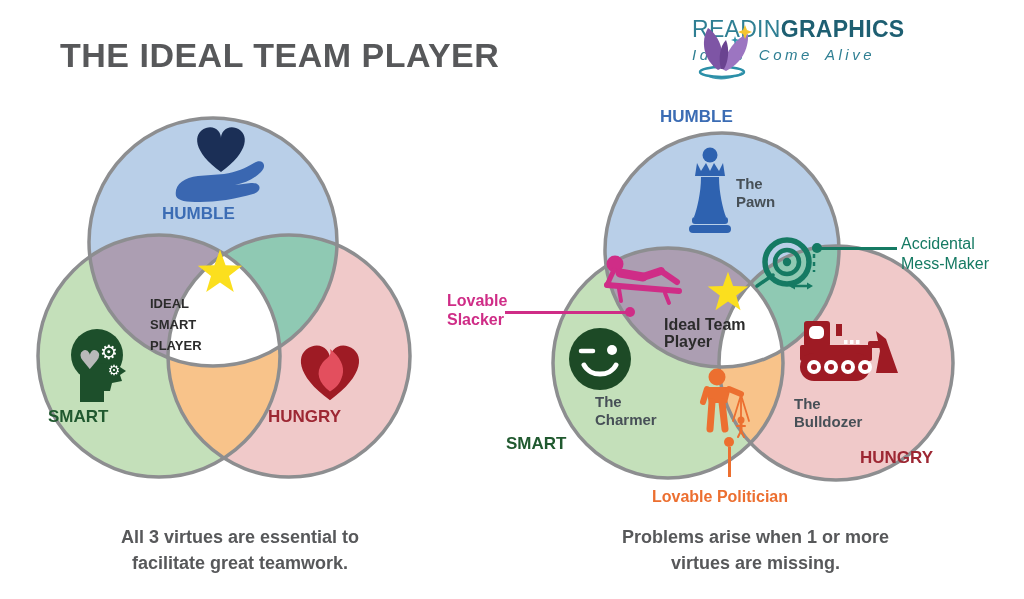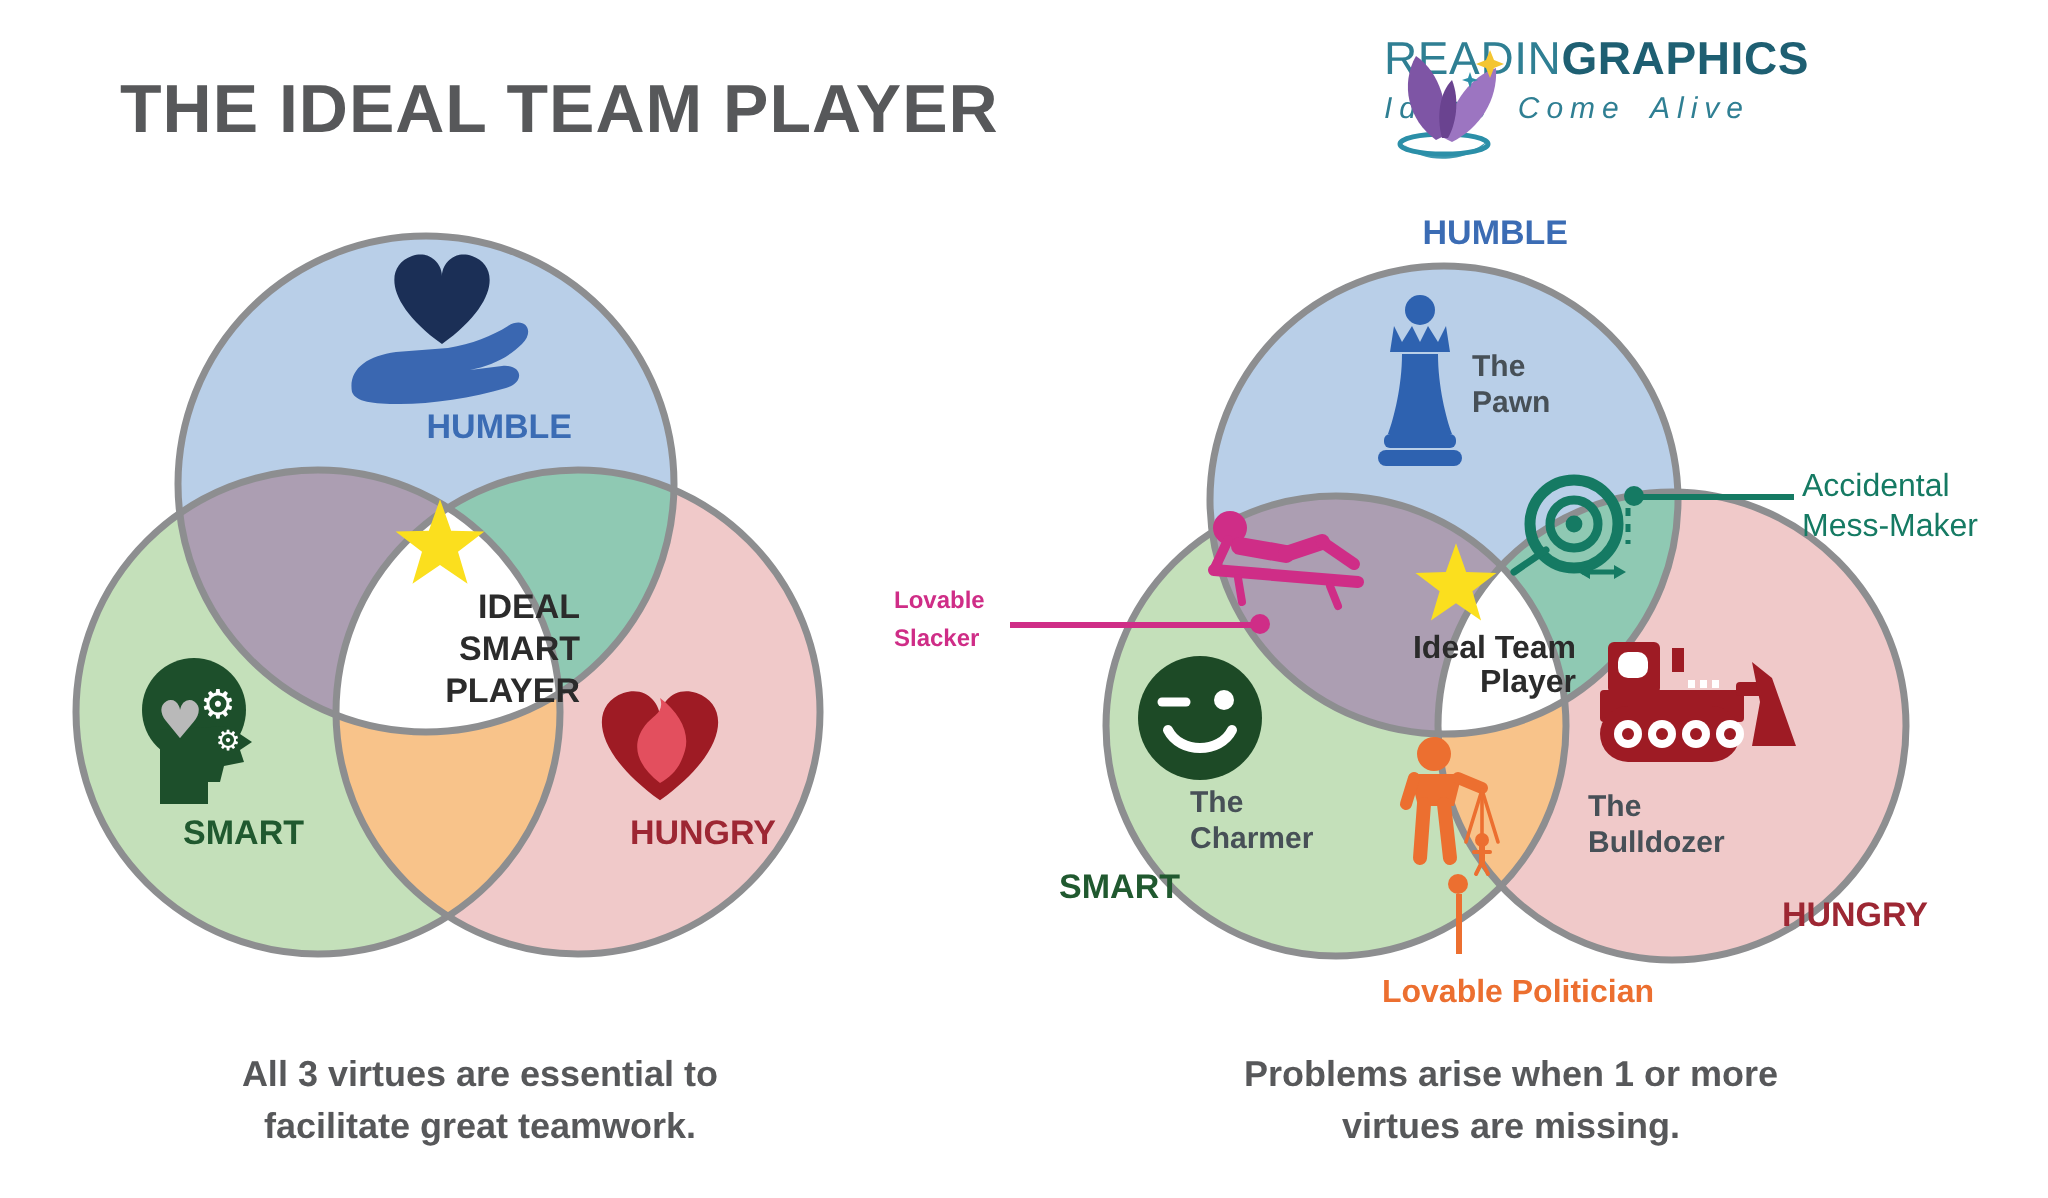--- a/index.html
+++ b/index.html
@@ -1,21 +1,21 @@
 <!DOCTYPE html>
 <html style="--title-gray: #57585A; --caption-gray: #57585A; --brand-teal: #2F7F93; --brand-teal-dark: #1E5F72; --logo-purple: #7E55A5; --logo-purple-light: #9C75C1; --swoosh-teal: #2B8FA8; --star-yellow: #FBDF1E; --humble-fill: #B9CFE8; --smart-fill: #C4E0BA; --hungry-fill: #F0C9C9; --humble-smart-fill: #AC9EB2; --humble-hungry-fill: #8FC9B3; --smart-hungry-fill: #F8C38A; --circle-stroke: #8D8E90; --humble-text: #3B6CB4; --smart-text: #20592F; --hungry-text: #9D2733; --heart-navy: #1B2F56; --hand-blue: #3A67B1; --smart-icon: #1D4F2B; --hungry-icon: #9E1B24; --flame-pink: #E34F5E; --center-text: #2B2B2B; --pawn-blue: #2E62B0; --archetype-text: #475057; --mess-maker-teal: #157A63; --slacker-pink: #CF2D87; --charmer-green: #1D4A26; --politician-orange: #EC6F30; --bulldozer-red: #9E1B24; --heart-gray: #B9B9B9;"><head>
 <meta charset="utf-8">
 <style>
   html,body{margin:0;padding:0;background:#e9e9e9;}
   .canvas{
     position:relative;width:1024px;height:599px;background:#ffffff;
     font-family:"Liberation Sans",sans-serif;overflow:hidden;margin:0 auto;
   }
   .abs{position:absolute;}
-  .lbl{position:absolute;font-weight:700;text-align:right;line-height:1.15;}
+  .lbl{position:absolute;font-weight:700;text-align:left;line-height:1.15;}
   .lbl-left{position:absolute;font-weight:700;text-align:left;}
   .title{
     position:absolute;left:32px;top:36px;font-size:34px;font-weight:700;
     letter-spacing:.5px;color:var(--title-gray);margin-left:28px;
   }
   .logo{position:absolute;left:688px;top:16px;display:flex;align-items:flex-start;}
   .logo-text{margin-left:4px;}
   .brand{font-size:23px;letter-spacing:.3px;white-space:nowrap;}
   .brand .reg{color:var(--brand-teal);font-weight:400;}
   .brand .bold{color:var(--brand-teal-dark);font-weight:700;}
@@ -99,21 +99,21 @@
       <text x="14" y="8" font-size="14" text-anchor="middle" font-family="DejaVu Sans" fill="#ffffff">⚙</text>
     </g>
 
     <g transform="translate(305,265)">
       <path transform="translate(0,-4) scale(1.22)" style="fill:var(--hungry-icon)" d="M0,28 C-28,8 -29,-11 -15,-16 C-6,-19 0,-12 0,-6 C0,-12 6,-19 15,-16 C29,-11 28,8 0,28 Z"></path>
       <path transform="translate(0,4) scale(1.25)" style="fill:var(--flame-pink)" d="M0,14 C-9,7 -12,-1 -6,-9 C-3,-13 2,-14 0,-20 C8,-14 12,-6 10,1 C8,8 5,11 0,14 Z"></path>
     </g>
   </svg>
 
   <div class="lbl" style="left:162px;top:204px;width:124px;font-size:17px;color:var(--humble-text)">HUMBLE</div>
-  <div class="lbl" style="left:150px;top:293px;width:140px;font-size:17px;line-height:21px;color:var(--center-text)">
+  <div class="lbl" style="left:150px;top:293px;width:140px;font-size:13px;line-height:21px;color:var(--center-text)">
     <div>IDEAL</div>
     <div>SMART</div>
     <div>PLAYER</div>
   </div>
   <div class="lbl" style="left:48px;top:407px;width:104px;font-size:17px;color:var(--smart-text)">SMART</div>
   <div class="lbl" style="left:268px;top:407px;width:120px;font-size:17px;color:var(--hungry-text)">HUNGRY</div>
   <div class="caption" style="left:85px;top:524px;width:310px">
     <div>All 3 virtues are essential to</div>
     <div>facilitate great teamwork.</div>
   </div>
@@ -236,21 +236,21 @@
 
   <div class="dot" style="left:812px;top:243px;width:10px;height:10px;background:var(--mess-maker-teal)"></div>
   <div class="abs" style="left:821px;top:247px;width:76px;height:2.5px;background:var(--mess-maker-teal)"></div>
   <div class="lbl-left" style="left:901px;top:234px;font-size:16px;line-height:20px;color:var(--mess-maker-teal);font-weight:400">
     <div>Accidental</div>
     <div>Mess-Maker</div>
   </div>
 
   <div class="abs" style="left:505px;top:311px;width:122px;height:2.5px;background:var(--slacker-pink)"></div>
   <div class="dot" style="left:625px;top:307px;width:10px;height:10px;background:var(--slacker-pink)"></div>
-  <div class="lbl-left" style="left:447px;top:291px;font-size:12px;line-height:19px;color:var(--slacker-pink);font-weight:700">
+  <div class="lbl-left" style="left:447px;top:291px;font-size:16px;line-height:19px;color:var(--slacker-pink);font-weight:700">
     <div>Lovable</div>
     <div>Slacker</div>
   </div>
 
   <div class="lbl-left" style="left:595px;top:393px;font-size:15px;line-height:18px;color:var(--archetype-text);font-weight:700">
     <div>The</div>
     <div>Charmer</div>
   </div>
 
   <div class="lbl" style="left:506px;top:434px;width:84px;font-size:17px;color:var(--smart-text)">SMART</div>

